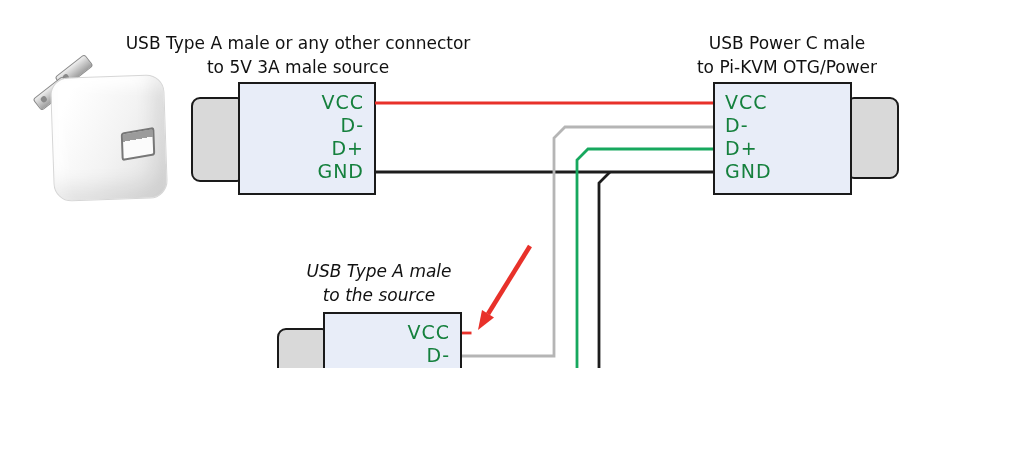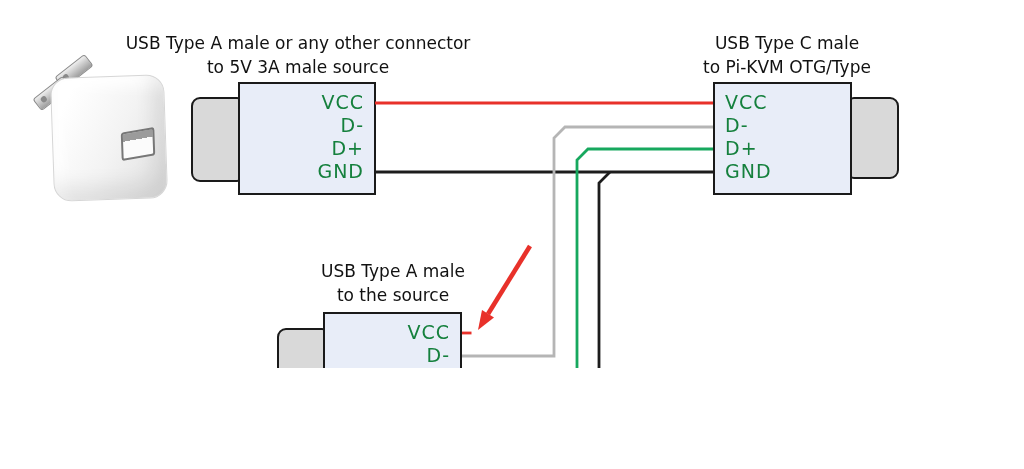--- a/index.html
+++ b/index.html
@@ -96,21 +96,21 @@
   #box-power  { left: 238px; top:  82px; width: 138px; height: 113px; }
   #box-pikvm  { left: 713px; top:  82px; width: 139px; height: 113px; }
   #box-server { left: 323px; top: 312px; width: 139px; height: 114px; }
 
   #plug-power  { left: 191px; top:  97px; width: 55px; height: 85px; }
   #plug-pikvm  { left: 845px; top:  97px; width: 54px; height: 82px; }
   #plug-server { left: 277px; top: 328px; width: 54px; height: 80px; }
 
   #caption-power  { left:  28px; top:  31px; width: 540px; }
   #caption-pikvm  { left: 637px; top:  31px; width: 300px; }
-  #caption-server { left: 243px; top: 259px; width: 300px; }
+  #caption-server { left: 229px; top: 259px; width: 300px; font-style: italic; }
 </style>
 </head>
 <body>
 
 <div class="canvas">
 
   <div class="adapter">
     <div class="prong prong-1">
         <div class="hole"></div>
       </div>
@@ -119,22 +119,22 @@
       </div>
     <div class="adapter-body"></div>
     <div class="adapter-port"></div>
   </div>
 
   <div class="caption" id="caption-power">
     <span>USB Type A male or any other connector</span>
     <span>to 5V 3A male source</span>
   </div>
   <div class="caption" id="caption-pikvm">
-    <span>USB Type C male</span>
-    <span>to Pi-KVM OTG/Type</span>
+    <span>USB Power C male</span>
+    <span>to Pi-KVM OTG/Power</span>
   </div>
   <div class="caption" id="caption-server">
     <span>USB Type A male</span>
     <span>to the source</span>
   </div>
 
   <div class="plug" id="plug-power"></div>
   <div class="plug" id="plug-pikvm"></div>
   <div class="plug" id="plug-server"></div>
 

